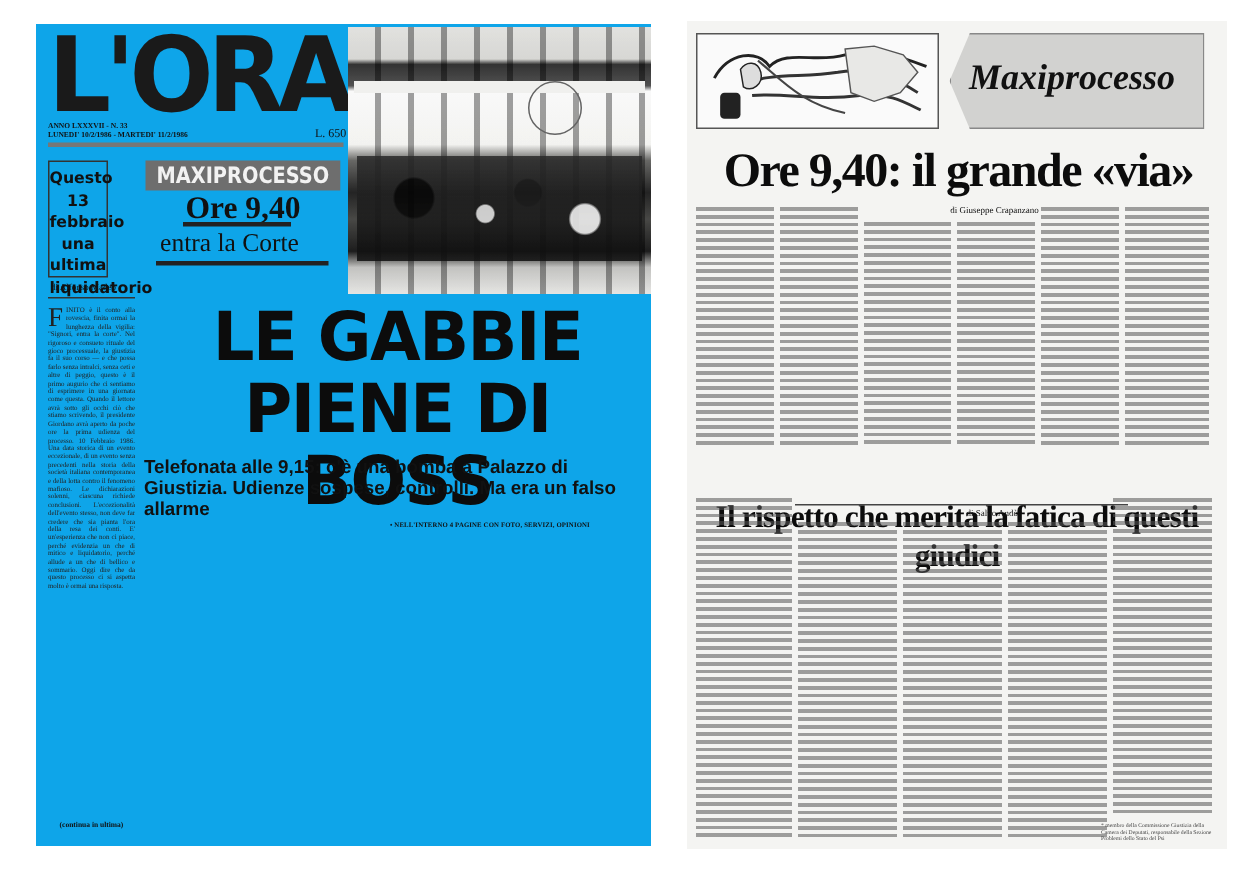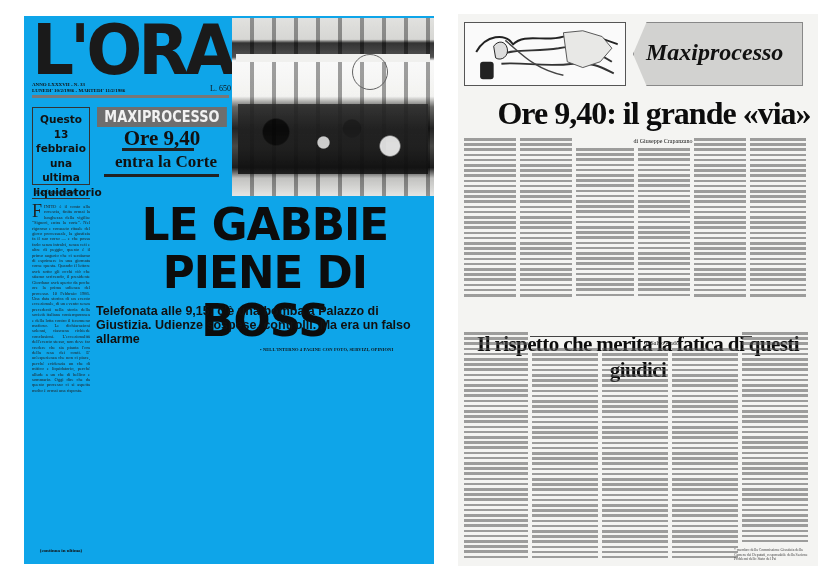--- a/index.html
+++ b/index.html
@@ -25,52 +25,52 @@
     filter: contrast(1.1); }
   .photo .balcony { position: absolute; left: 4px; top: 36px; width: 194px; height: 8px; background: #e6e6e4; }
   .photo .crowd { position: absolute; left: 6px; top: 86px; width: 190px; height: 70px;
     background: radial-gradient(circle at 20% 40%, #111 8%, transparent 9%),
                 radial-gradient(circle at 45% 55%, #ddd 5%, transparent 6%),
                 radial-gradient(circle at 60% 35%, #222 7%, transparent 8%),
                 radial-gradient(circle at 80% 60%, #eee 6%, transparent 7%),
                 linear-gradient(180deg, #333, #1a1a1a); opacity: .85; }
   .photo .stamp { position: absolute; left: 120px; top: 36px; width: 36px; height: 36px; border: 1px solid #666; border-radius: 50%; }
 
-  .boxed { position: absolute; left: 8px; top: 91px; width: 58px; height: 78px; border: 1px solid #333;
+  .boxed { position: absolute; left: 8px; top: 91px; width: 40px; height: 78px; border: 1px solid #333;
     font-family: "DejaVu Sans", sans-serif; font-weight: bold; font-size: 10.5px; line-height: 14.5px; text-align: center; padding-top: 4px; }
   .boxed span { display: block; }
   .byline-left { position: absolute; left: 10px; top: 173px; width: 56px; font-size: 6px; }
   .byline-rule { position: absolute; left: 8px; top: 182px; width: 58px; height: 1px; background: #333; }
 
   .maxi-tag { position: absolute; left: 73px; top: 91px; width: 130px; height: 20px; background: #6e6e6e;
     color: #f2f2f2; font-family: "DejaVu Sans", sans-serif; font-weight: bold; font-size: 15px; line-height: 20px;
     text-align: center; letter-spacing: 0px; transform: scaleX(0.86); transform-origin: left; width: 151px; }
   .ore { position: absolute; left: 73px; top: 114px; width: 130px; font-weight: bold; font-size: 21px; line-height: 17px; text-align: center; }
   .ore-rule1 { position: absolute; left: 98px; top: 132px; width: 72px; height: 3px; background: #222; }
-  .entra { position: absolute; left: 77px; top: 136px; width: 130px; font-weight: bold; font-size: 17px; line-height: 20px; text-align: center; }
+  .entra { position: absolute; left: 64px; top: 136px; width: 130px; font-weight: normal; font-size: 17px; line-height: 20px; text-align: center; }
   .ore-rule2 { position: absolute; left: 80px; top: 158px; width: 115px; height: 3px; background: #222; }
 
   .headline { position: absolute; left: 72px; top: 185px; width: 338px; font-family: "DejaVu Sans", sans-serif; font-weight: 900;
     font-size: 45px; line-height: 48px; text-align: center; letter-spacing: -1px; color: #0c0c0c; transform: scaleX(0.97); }
   .subhead { position: absolute; left: 72px; top: 288px; width: 330px; font-family: "Liberation Sans", sans-serif; font-weight: bold;
     font-size: 12.5px; line-height: 14px; color: #111; }
   .inside-note { position: absolute; left: 236px; top: 331px; font-size: 4.5px; font-weight: bold; letter-spacing: .1px; }
 
   .body-col { position: absolute; left: 8px; top: 188px; width: 58px; height: 340px; font-size: 4.6px; line-height: 5.4px; text-align: justify; color: #222; }
   .body-col .dropcap { float: left; font-size: 18px; line-height: 15px; margin-right: 2px; }
   .continua { position: absolute; left: 8px; top: 532px; width: 58px; font-size: 5px; text-align: center; font-weight: bold; }
 
   
   .octopus { position: absolute; left: 6px; top: 8px; width: 162px; height: 64px; border: 1px solid #555; background: #fafafa; overflow: hidden; }
   .octopus svg { width: 100%; height: 100%; }
   .maxi-banner { position: absolute; left: 175px; top: 8px; width: 170px; height: 64px; background: #d2d2d0;
     clip-path: polygon(8% 0, 100% 0, 100% 100%, 8% 100%, 0 50%); border: 1px solid #888; }
   .maxi-banner-text { position: absolute; left: 188px; top: 22px; width: 160px; font-style: italic; font-weight: bold; font-size: 24px; line-height: 32px; color: #111; }
 
-  .r-headline { position: absolute; left: 26px; top: 80px; width: 340px; text-align: center; font-weight: bold; font-size: 32px; line-height: 38px; letter-spacing: -1px; color: #0c0c0c; }
+  .r-headline { position: absolute; left: 11px; top: 80px; width: 340px; text-align: center; font-weight: bold; font-size: 32px; line-height: 38px; letter-spacing: -1px; color: #0c0c0c; }
   .r-byline { position: absolute; left: 150px; top: 124px; width: 110px; font-size: 6px; text-align: center; }
 
   .cols { position: absolute; font-size: 4.2px; line-height: 5.2px; text-align: justify; color: #333; overflow: hidden; }
   .cols .tx { background: repeating-linear-gradient(180deg, #555 0 2.6px, transparent 2.6px 5.2px); width: 100%; height: 100%; opacity: .55; }
 
   .r-headline2 { position: absolute; left: 8px; top: 289px; width: 344px; text-align: center; font-weight: bold; font-size: 21px; line-height: 26px; letter-spacing: -0.6px; color: #0c0c0c; margin-top: 28px; }
   .r-byline2 { position: absolute; left: 150px; top: 326px; width: 110px; font-size: 6px; text-align: center; }
   .r-byline2-rule { position: absolute; left: 72px; top: 322px; width: 222px; height: 1px; background: #444; }
   .footnote { position: absolute; left: 276px; top: 534px; width: 76px; font-size: 3.8px; line-height: 4.6px; color: #444; }
 </style>

